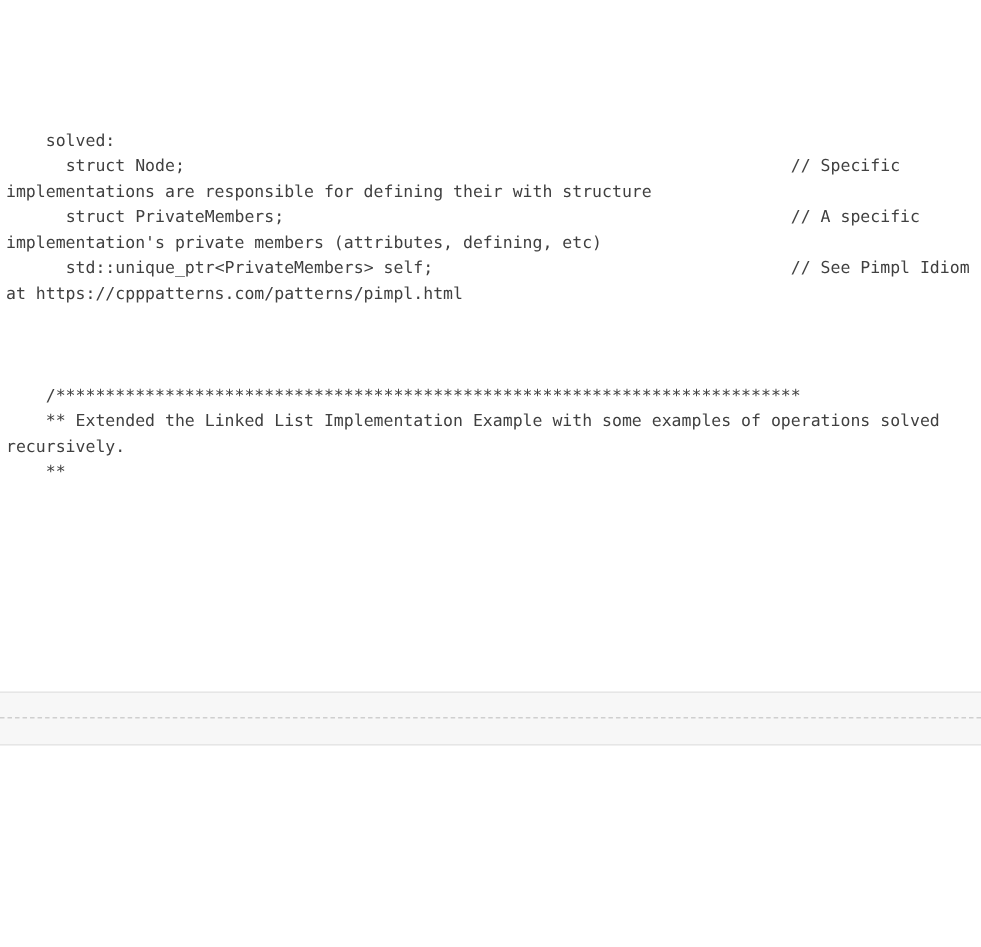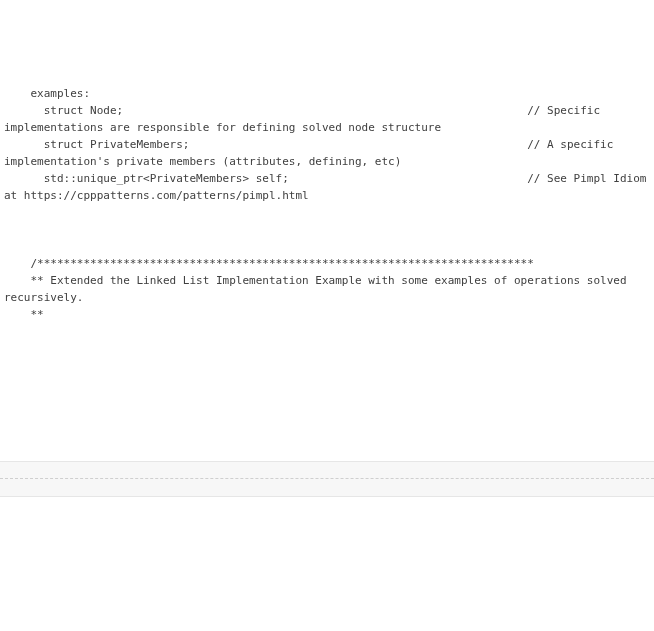--- a/index.html
+++ b/index.html
@@ -36,22 +36,22 @@
     top: 16px;
     border-top: 1px dashed #cfcfcf;
   }
 </style>
 </head>
 <body>
 
 
 
 <div class="code-block">
-<span>    examples:</span>
-<span>      struct Node;                                                             // Specific implementations are responsible for defining solved node structure</span>
+<span>    solved:</span>
+<span>      struct Node;                                                             // Specific implementations are responsible for defining their with structure</span>
 <span>      struct PrivateMembers;                                                   // A specific implementation's private members (attributes, defining, etc)</span>
 <span>      std::unique_ptr&lt;PrivateMembers&gt; self;                                    // See Pimpl Idiom at https://cpppatterns.com/patterns/pimpl.html</span>
 <span></span>
 <span></span>
 <span></span>
 <span>    /***************************************************************************</span>
 <span>    ** Extended the Linked List Implementation Example with some examples of operations solved recursively.</span>
 <span>    **</span>
 </div>
 

